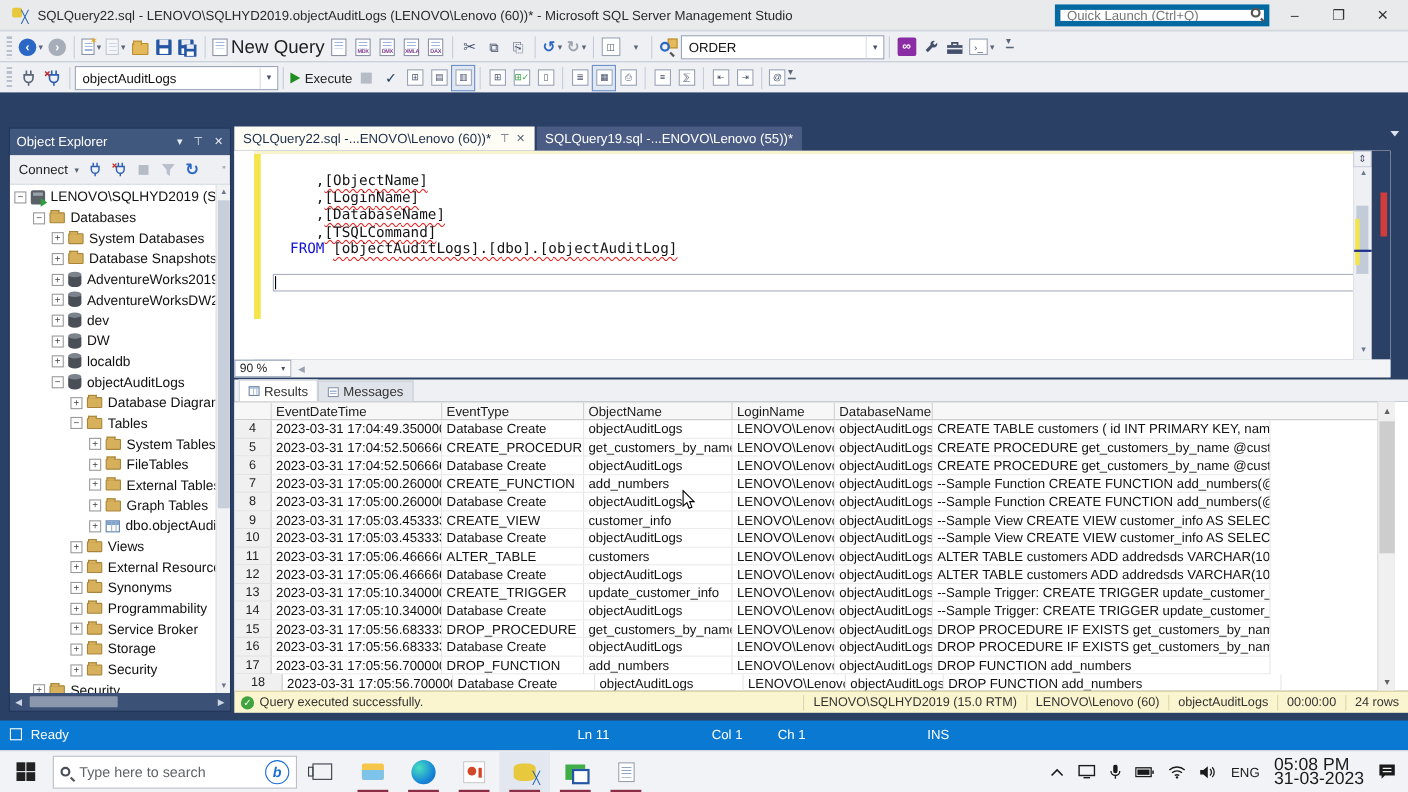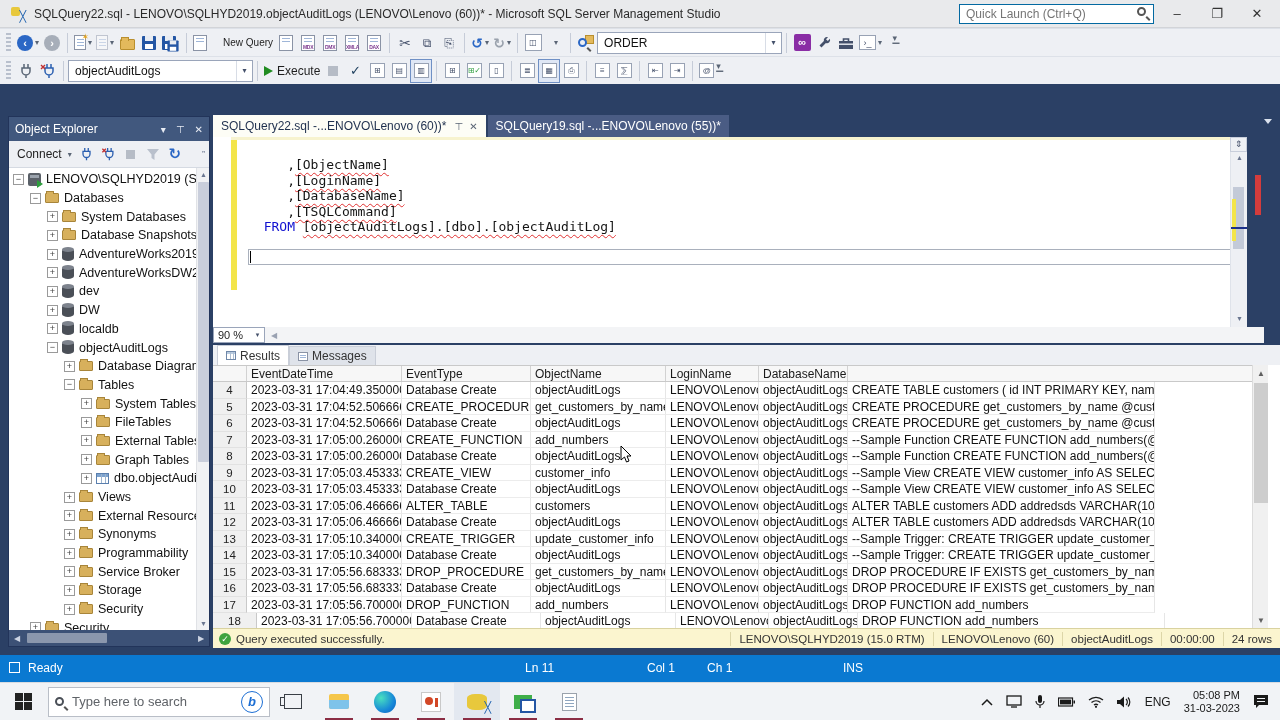--- a/index.html
+++ b/index.html
@@ -7,21 +7,21 @@
   body{font-family:"Liberation Sans","DejaVu Sans",sans-serif;font-size:12px;color:#1e1e1e;background:#2b4065}
   .app{position:relative;width:1280px;height:720px}
 
   
   .titlebar{height:28px;background:#e9eaec;display:flex;align-items:center;padding:0 6px;border-bottom:1px solid #d2d4d8}
   .appicon{width:16px;height:16px;position:relative;margin:0 8px 0 4px}
   .appicon .a1{position:absolute;left:1px;top:1px;width:9px;height:9px;background:#e8c83c;border-radius:2px}
   .appicon .a2{position:absolute;right:0;bottom:0;font-size:11px;line-height:11px;color:#1c5fae;font-weight:bold}
   .title-text{font-size:12px;color:#2a2a2a;white-space:nowrap}
   .quicklaunch{margin-left:auto;position:relative;width:195px;height:20px}
-  .quicklaunch input{width:100%;height:100%;border:1px solid #0369a1;background:#fff;font:12px "Liberation Sans",sans-serif;color:#8b5cf6;padding:0 23px 0 6px}
+  .quicklaunch input{width:100%;height:100%;border:5px solid #0369a1;background:#fff;font:12px "Liberation Sans",sans-serif;color:#8b5cf6;padding:0 23px 0 6px}
   .ql-mag{position:absolute;right:4px;top:3px;width:13px;height:13px}
   .winbtn{width:34px;height:22px;display:flex;align-items:center;justify-content:center;font-size:13px;color:#333;margin-left:6px}
   .mag{width:9px;height:9px;border:2px solid #555;border-radius:50%;position:relative}
   .mag:after{content:"";position:absolute;width:2px;height:5px;background:#555;transform:rotate(-45deg);left:8px;top:7px}
 
   
   .menubar{height:28px;background:#eef0f4;display:flex;align-items:center;padding-left:8px}
   .menu-item{padding:0 11px;height:22px;line-height:22px;font-size:13px;color:#1e1e1e}
   .toolbar{height:28px;background:#eef0f4;display:flex;align-items:center;border-top:1px solid #dde1e8;padding-left:2px}
   .grip{width:5px;height:20px;margin:0 4px;background:repeating-linear-gradient(to bottom,#b9c0cd 0 2px,transparent 2px 4px)}
@@ -169,21 +169,21 @@
   .orangeapp:after{content:"";position:absolute;right:2px;top:5px;width:3px;height:9px;background:#d24726}
   .ssmsicon{width:20px;height:16px;background:#e8c83c;border-radius:8px/4px;position:relative}
   .ssmsicon:before{content:"╳";position:absolute;right:-4px;bottom:-4px;color:#1c5fae;font-size:11px;font-weight:bold}
   .vmapp{width:18px;height:14px;background:#3fae49;position:relative}
   .vmapp:before{content:"";position:absolute;right:-4px;bottom:-4px;width:12px;height:10px;background:#fff;border:2px solid #2456a4}
   .notepad{width:15px;height:18px;background:#fff;border:1px solid #9aa2ac;position:relative}
   .notepad:before{content:"";position:absolute;left:2px;top:3px;width:9px;height:10px;background:repeating-linear-gradient(to bottom,#8fa6c0 0 1px,transparent 1px 3px)}
   .tray{margin-left:auto;display:flex;align-items:center;gap:13px;padding-right:10px}
   .tray svg{display:block}
   .eng{font-size:12px;color:#1a1a1a}
-  .clock{font-size:11px;color:#1a1a1a;text-align:right;line-height:13px}
+  .clock{font-size:16px;color:#1a1a1a;text-align:left;line-height:13px}
 
   .mousecursor{position:absolute;left:620px;top:445px;z-index:50}
 </style>
 </head>
 <body>
 
 <div class="app">
 
   <div class="titlebar">
     <div class="appicon">
@@ -234,21 +234,21 @@
       </div>
     <div class="tbtn">
         <div class="floppy floppy2"></div>
         <div class="floppy f2" style="margin-left:-10px;margin-top:6px;transform:scale(.8)"></div>
       </div>
     <div class="sep"></div>
     <div class="tbtn">
         <div class="qicon">
           <div class="ql"></div>
         </div>
-        <span style="margin-left:16px;font-size:10px">New Query</span>
+        <span style="margin-left:3px;font-size:17px">New Query</span>
       </div>
     <div class="tbtn">
         <div class="qicon">
           <div class="ql"></div>
         </div>
       </div>
     <div class="tbtn">
         <div class="qicon">
           <div class="ql"></div>
           <div class="sub">MDX</div>

